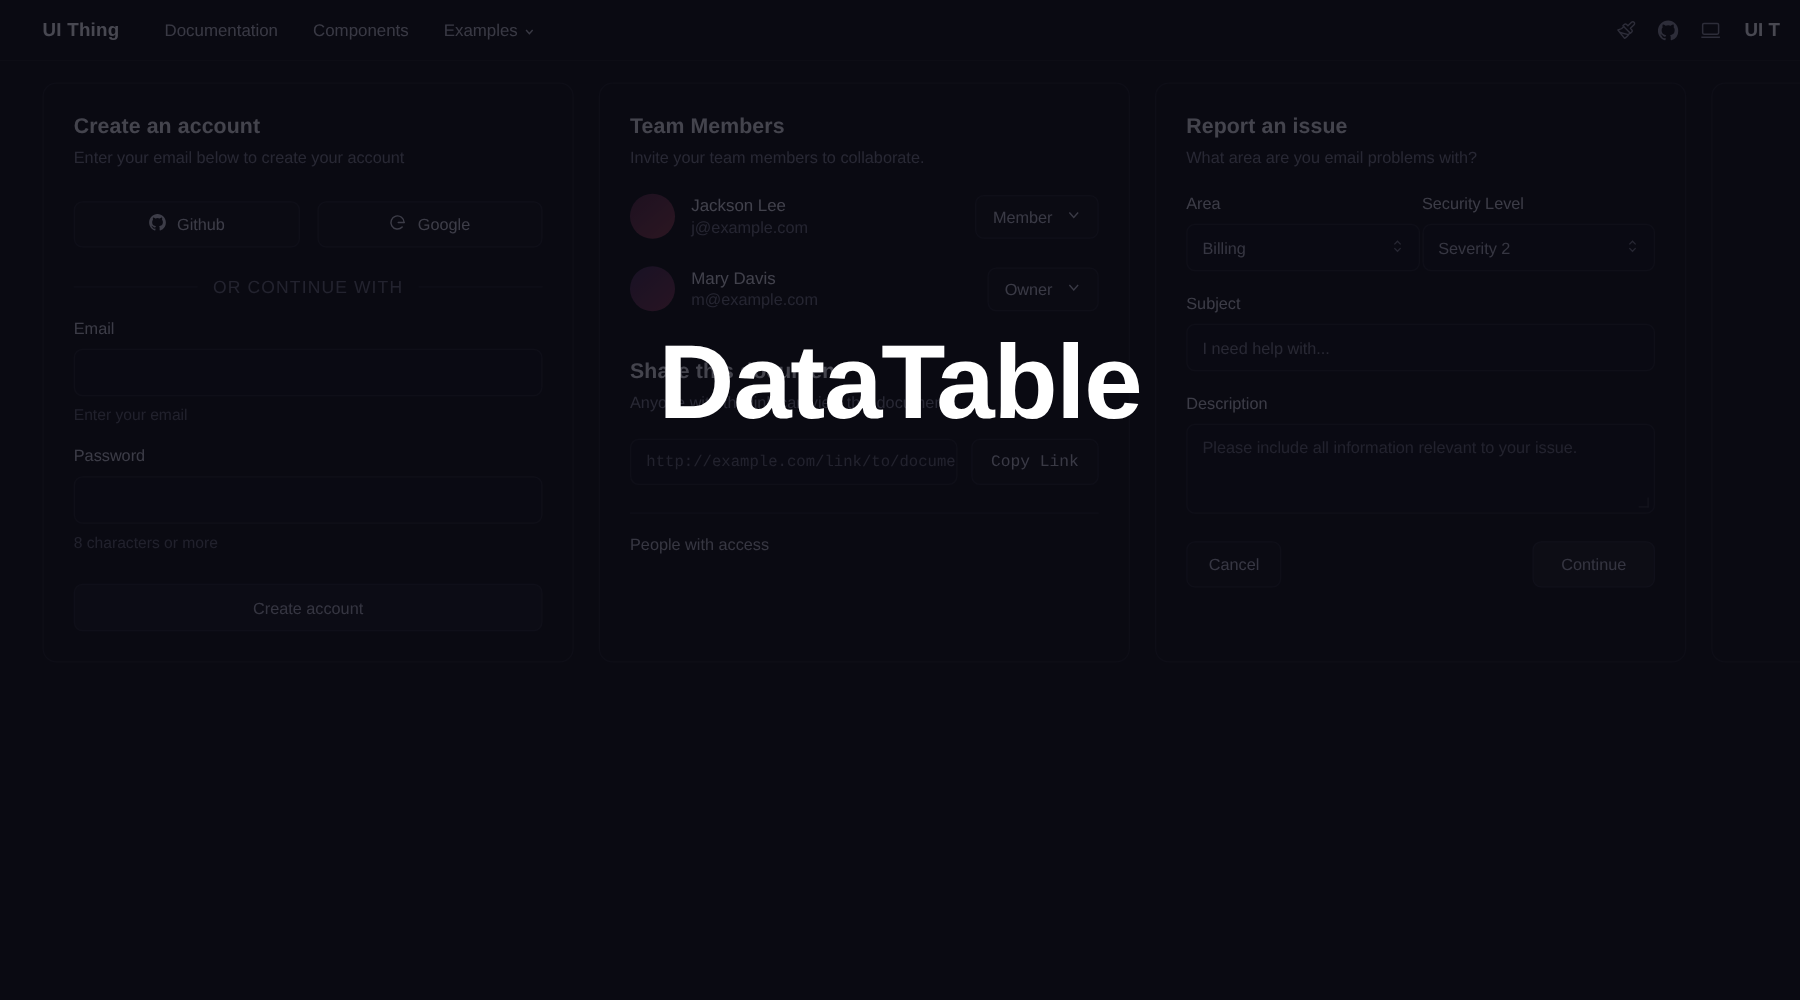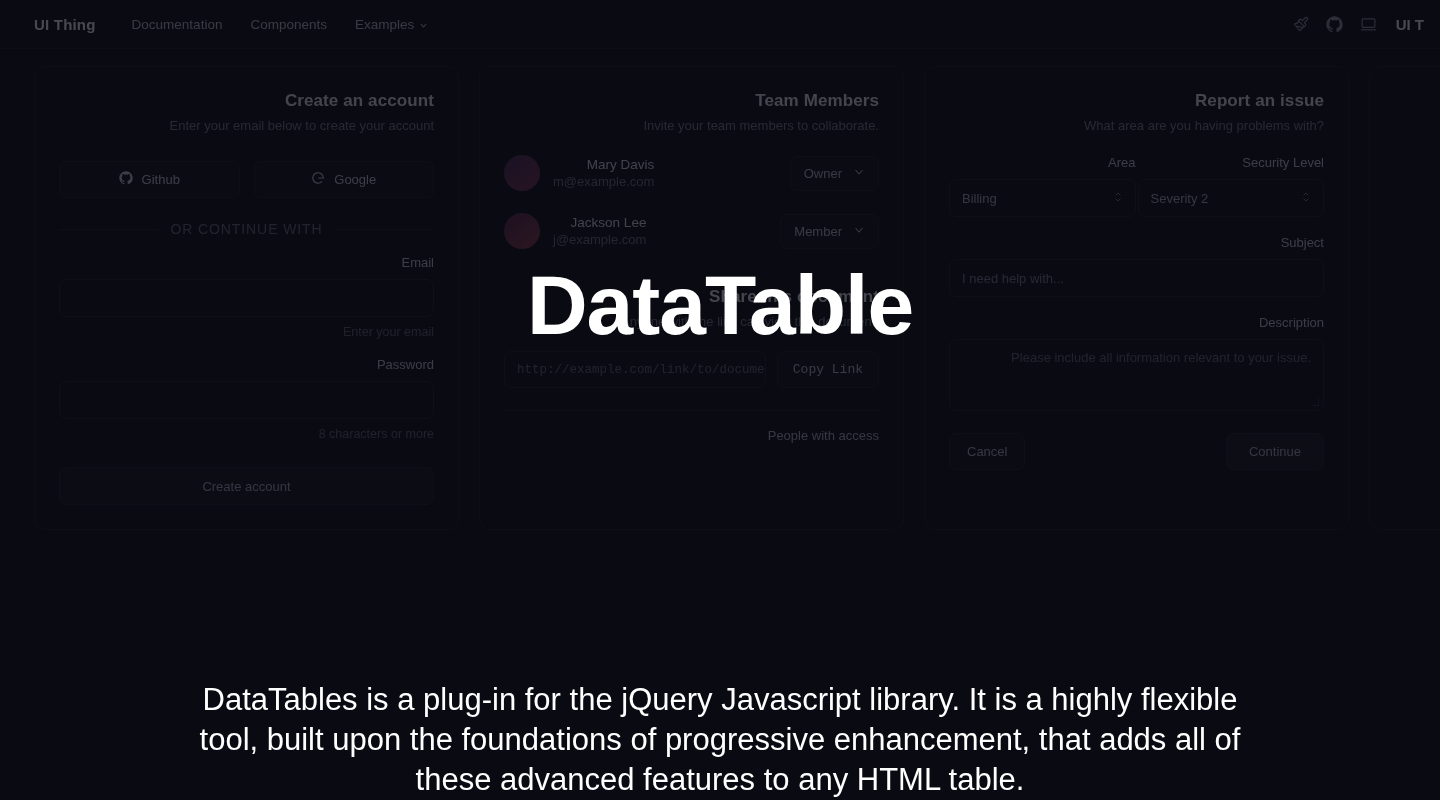--- a/index.html
+++ b/index.html
@@ -7,21 +7,20 @@
     width: 1440px; height: 800px;
     background: #0a0a12;
     font-family: "Liberation Sans", sans-serif;
     overflow: hidden;
   }
 
   
   .page {
     position: absolute; inset: 0;
     opacity: 0.30;
-    text-align: right;
   }
 
   
   .header {
     height: 49px;
     border-bottom: 1px solid #16161f;
     display: flex; align-items: center;
     padding: 0 16px;
     background: #0b0b14;
     position: relative;
@@ -307,67 +306,67 @@
       </div>
 
       <div class="primary-btn">Create account</div>
     </div>
 
     <div class="card">
       <div class="card-title">Team Members</div>
       <div class="card-sub">Invite your team members to collaborate.</div>
 
       <div class="member-row">
+        <div class="avatar b"></div>
+        <div>
+          <div class="m-name">Jackson Lee</div>
+          <div class="m-mail">j@example.com</div>
+        </div>
+        <div class="m-role">
+          <span>Member</span>
+          <span>
+            <svg width="12" height="12" viewBox="0 0 24 24" fill="none" stroke="currentColor" stroke-width="2.2">
+                <path d="M5 8l7 8 7-8"></path>
+              </svg>
+          </span>
+        </div>
+      </div>
+
+      <div class="member-row">
         <div class="avatar"></div>
         <div>
           <div class="m-name">Mary Davis</div>
           <div class="m-mail">m@example.com</div>
         </div>
         <div class="m-role">
           <span>Owner</span>
           <span>
             <svg width="12" height="12" viewBox="0 0 24 24" fill="none" stroke="currentColor" stroke-width="2.2">
                 <path d="M5 8l7 8 7-8"></path>
               </svg>
           </span>
         </div>
       </div>
 
-      <div class="member-row">
-        <div class="avatar b"></div>
-        <div>
-          <div class="m-name">Jackson Lee</div>
-          <div class="m-mail">j@example.com</div>
-        </div>
-        <div class="m-role">
-          <span>Member</span>
-          <span>
-            <svg width="12" height="12" viewBox="0 0 24 24" fill="none" stroke="currentColor" stroke-width="2.2">
-                <path d="M5 8l7 8 7-8"></path>
-              </svg>
-          </span>
-        </div>
-      </div>
-
       <div style="height:38px"></div>
       <div class="card-title">Share this document</div>
       <div class="card-sub">Anyone with the link can view this document.</div>
 
       <div class="share-row">
         <div class="share-input">http://example.com/link/to/document</div>
         <div class="ghost-btn">Copy Link</div>
       </div>
 
       <div class="sep"></div>
       <div class="small-head">People with access</div>
     </div>
 
     <div class="card">
       <div class="card-title">Report an issue</div>
-      <div class="card-sub">What area are you having problems with?</div>
+      <div class="card-sub">What area are you email problems with?</div>
 
       <div class="two-col">
         <div class="col">
           <span class="field-label">Area</span>
           <div class="select">
             <span>Billing</span>
             <span class="spin">
               <svg width="12" height="12" viewBox="0 0 24 24" fill="none" stroke="currentColor" stroke-width="2">
                   <path d="M7 9l5-5 5 5"></path>
                   <path d="M7 15l5 5 5-5"></path>
@@ -407,14 +406,13 @@
         <div class="btn-solid">Continue</div>
       </div>
     </div>
 
     <div class="card"></div>
   </div>
 </div>
 
 <div class="overlay">
   <div class="ov-title">DataTable</div>
-  <div class="ov-sub">DataTables is a plug-in for the jQuery Javascript library. It is a highly flexible tool, built upon the foundations of progressive enhancement, that adds all of these advanced features to any HTML table.</div>
 </div>
 
 </body></html>

